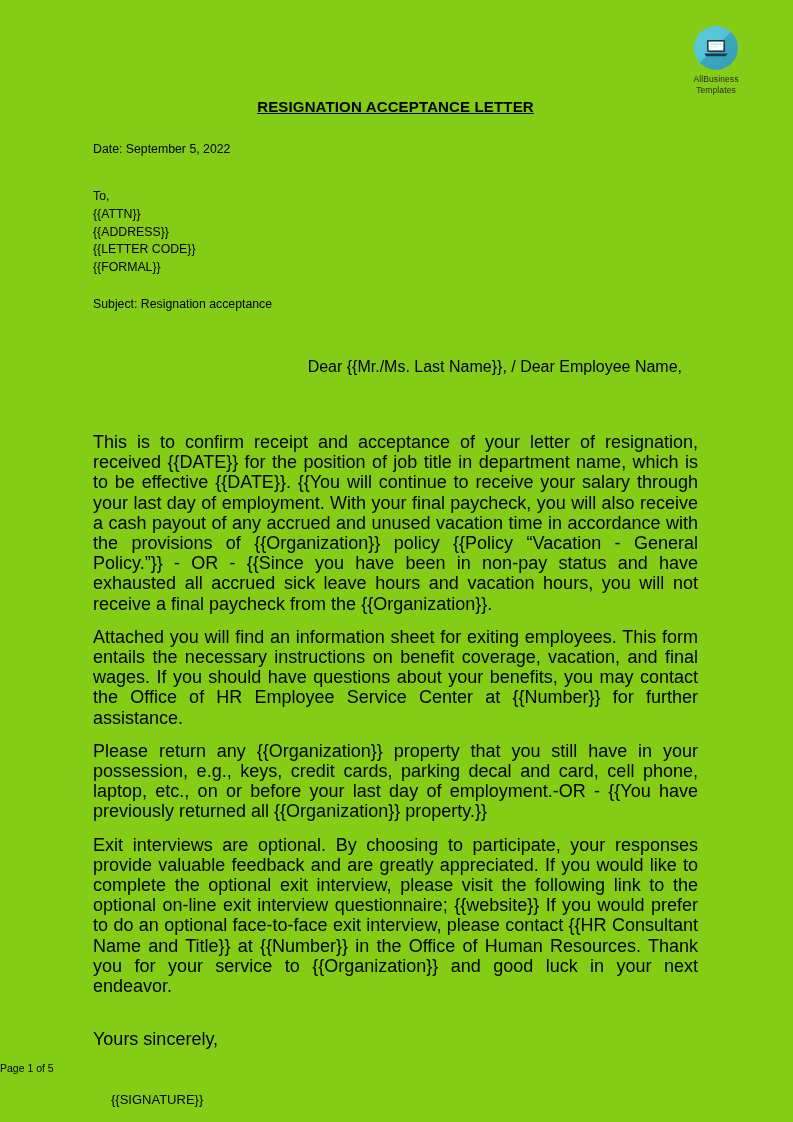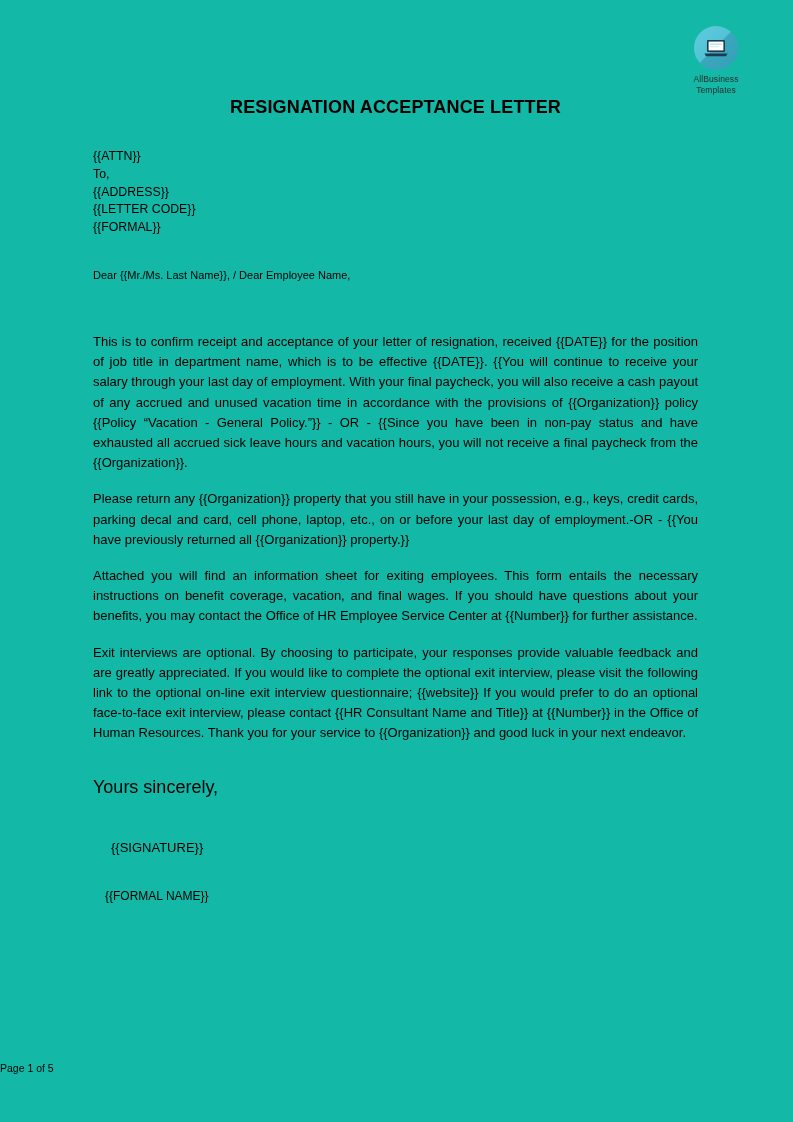--- a/index.html
+++ b/index.html
@@ -12,21 +12,21 @@
     height: 1122px;
     position: relative;
     font-family: "Liberation Sans", sans-serif;
     color: #000000;
     overflow: hidden;
   }
 
   .page {
     position: absolute;
     inset: 0;
-    background: #14b8a6;
+    background: #84cc16;
   }
 
   
   .logo-block {
     position: absolute;
     top: 26px;
     left: 676px;
     width: 80px;
     text-align: center;
   }
@@ -61,24 +61,25 @@
     position: absolute;
     left: 93px;
     top: 0;
     width: 605px;
   }
 
   .doc-title {
     margin: 0;
     padding-top: 96px;
     text-align: center;
-    font-size: 18px;
+    font-size: 15px;
     font-weight: bold;
     letter-spacing: 0.15px;
     line-height: 22px;
+    text-decoration: underline;
   }
 
   .date-line {
     margin: 0;
     padding-top: 22px;
     font-size: 12.3px;
     line-height: 18px;
   }
 
   .addr-block {
@@ -90,32 +91,33 @@
   .addr-block span { display: block; }
 
   .subject-line {
     margin: 0;
     padding-top: 18px;
     font-size: 12.3px;
     line-height: 18px;
   }
 
   .salutation {
-    margin: 0;
+    margin: 16px;
     padding-top: 29px;
-    font-size: 11px;
-    line-height: 18px;
+    font-size: 16px;
+    line-height: 18px;
+    text-align: right;
   }
 
   .body-paras {
     padding-top: 32px;
   }
   .body-paras p {
-    margin: 16px 0 13px 0;
-    font-size: 13px;
+    margin: 8px 0 13px 0;
+    font-size: 18px;
     line-height: 20.2px;
     text-align: justify;
     text-justify: inter-word;
   }
   .body-paras p:last-child { margin-bottom: 0; }
 
   .closing {
     margin: 0;
     padding-top: 34px;
     font-size: 18px;
@@ -164,36 +166,38 @@
     <div class="logo-text">
       <span>AllBusiness</span>
       <span>Templates</span>
     </div>
   </div>
 
   <div class="doc">
 
     <h1 class="doc-title">RESIGNATION ACCEPTANCE LETTER</h1>
 
+    <p class="date-line">Date: September 5, 2022</p>
 
     <div class="addr-block">
+      <span>To,</span>
       <span>{{ATTN}}</span>
-      <span>To,</span>
       <span>{{ADDRESS}}</span>
       <span>{{LETTER CODE}}</span>
       <span>{{FORMAL}}</span>
     </div>
 
+    <p class="subject-line">Subject: Resignation acceptance</p>
 
     <p class="salutation">Dear {{Mr./Ms. Last Name}}, / Dear Employee Name,</p>
 
     <div class="body-paras">
       <p>This is to confirm receipt and acceptance of your letter of resignation, received {{DATE}} for the position of job title in department name, which is to be effective {{DATE}}.  {{You will continue to receive your salary through your last day of employment.  With your final paycheck, you will also receive a cash payout of any accrued and unused vacation time in accordance with the provisions of {{Organization}} policy {{Policy “Vacation - General Policy.”}} - OR - {{Since you have been in non-pay status and have exhausted all accrued sick leave hours and vacation hours, you will not receive a final paycheck from the {{Organization}}.</p>
+      <p>Attached you will find an information sheet for exiting employees.  This form entails the necessary instructions on benefit coverage, vacation, and final wages.  If you should have questions about your benefits, you may contact the Office of HR Employee Service Center at {{Number}} for further assistance.</p>
       <p>Please return any {{Organization}} property that you still have in your possession, e.g., keys, credit cards, parking decal and card, cell phone, laptop, etc., on or before your last day of employment.-OR - {{You have previously returned all {{Organization}} property.}}</p>
-      <p>Attached you will find an information sheet for exiting employees.  This form entails the necessary instructions on benefit coverage, vacation, and final wages.  If you should have questions about your benefits, you may contact the Office of HR Employee Service Center at {{Number}} for further assistance.</p>
       <p>Exit interviews are optional. By choosing to participate, your responses provide valuable feedback and are greatly appreciated. If you would like to complete the optional exit interview, please visit the following link to the optional on-line exit interview questionnaire; {{website}} If you would prefer to do an optional face-to-face exit interview, please contact {{HR Consultant Name and Title}} at {{Number}} in the Office of Human Resources. Thank you for your service to {{Organization}} and good luck in your next endeavor.</p>
     </div>
 
     <p class="closing">Yours sincerely,</p>
     <p class="sig-line">{{SIGNATURE}}</p>
     <p class="name-line">{{FORMAL NAME}}</p>
 
   </div>
 
   <div class="footer">

